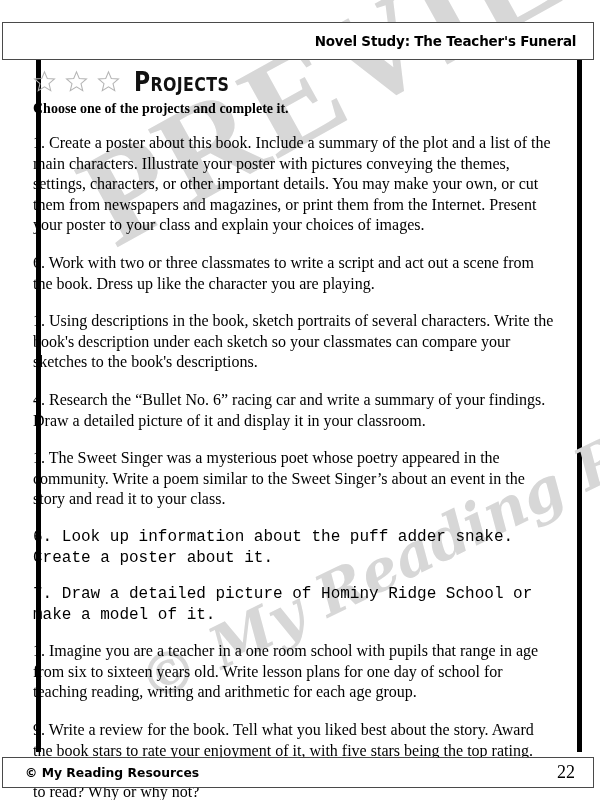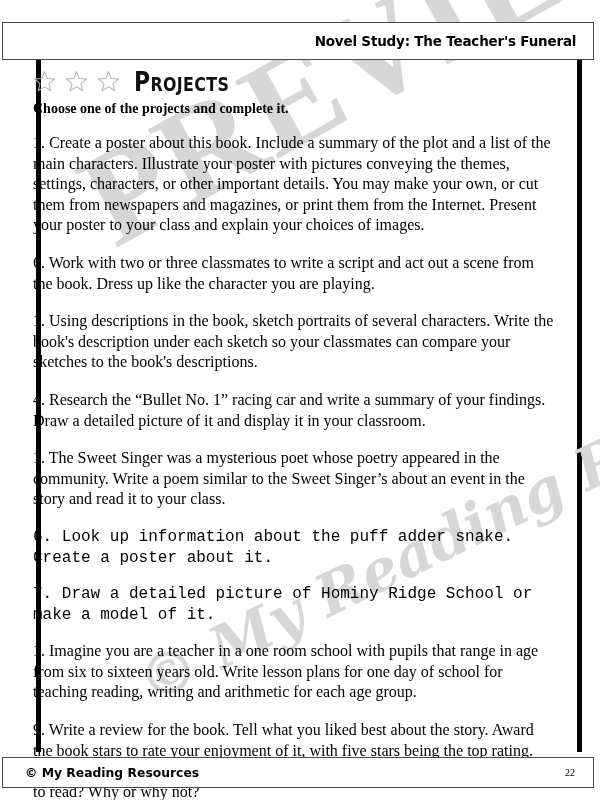--- a/index.html
+++ b/index.html
@@ -173,21 +173,21 @@
     font-family: "DejaVu Sans", sans-serif;
     font-weight: bold;
     font-size: 13px;
     color: #000000;
     transform: scaleX(0.95);
     transform-origin: left center;
     white-space: nowrap;
   }
   #footer-page-number {
     font-family: "Liberation Serif", serif;
-    font-size: 10px;
+    font-size: 18px;
     color: #000000;
   }
 </style>
 </head>
 <body>
 
 <div id="header-box">
   <div id="header-title">Novel Study: The Teacher's Funeral</div>
 </div>
 
@@ -211,21 +211,21 @@
       </svg>
     </span>
     <h1 id="projects-heading">Projects</h1>
   </div>
 
   <div id="instruction">Choose one of the projects and complete it.</div>
 
   <p class="project-item">1. Create a poster about this book. Include a summary of the plot and a list of the main characters. Illustrate your poster with pictures conveying the themes, settings, characters, or other important details. You may make your own, or cut them from newspapers and magazines, or print them from the Internet. Present your poster to your class and explain your choices of images.</p>
   <p class="project-item">6. Work with two or three classmates to write a script and act out a scene from the book. Dress up like the character you are playing.</p>
   <p class="project-item">1. Using descriptions in the book, sketch portraits of several characters.  Write the book's description under each sketch so your classmates can compare your sketches to the book's descriptions.</p>
-  <p class="project-item">4. Research the “Bullet No. 1” racing car and write a summary of your findings. Draw a detailed picture of it and display it in your classroom.</p>
+  <p class="project-item">4. Research the “Bullet No. 6” racing car and write a summary of your findings. Draw a detailed picture of it and display it in your classroom.</p>
   <p class="project-item">1. The Sweet Singer was a mysterious poet whose poetry appeared in the community.  Write a poem similar to the Sweet Singer’s about an event in the story and read it to your class.</p>
   <p class="project-item tight">6. Look up information about the puff adder snake.  Create a poster about it.</p>
   <p class="project-item tight">7. Draw a detailed picture of Hominy Ridge School or make a model of it.</p>
   <p class="project-item">1. Imagine you are a teacher in a one room school with pupils that range in age from six to sixteen years old.  Write lesson plans for one day of school for teaching reading, writing and arithmetic for each age group.</p>
   <p class="project-item">9.  Write a review for the book. Tell what you liked best about the story. Award the book stars to rate your enjoyment of it, with five stars being the top rating. Give reasons for your rating. Would you recommend the book to other students to read? Why or why not?</p>
 
   <div id="continued-line">Continued on the next page</div>
 </div>
 
 <div id="footer-box">

